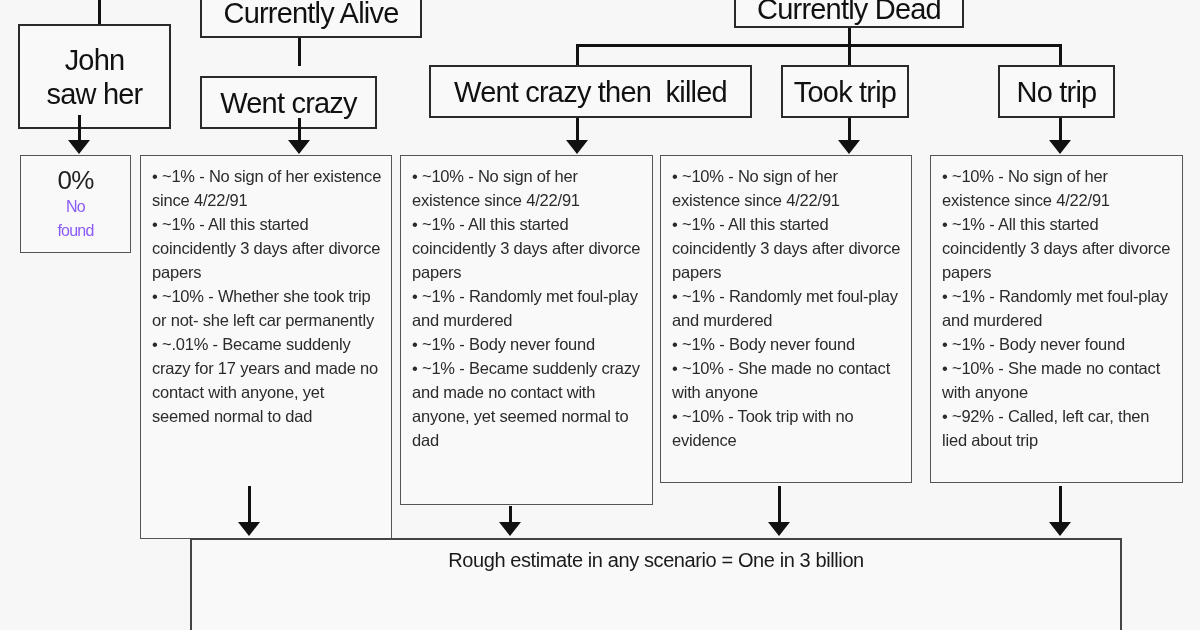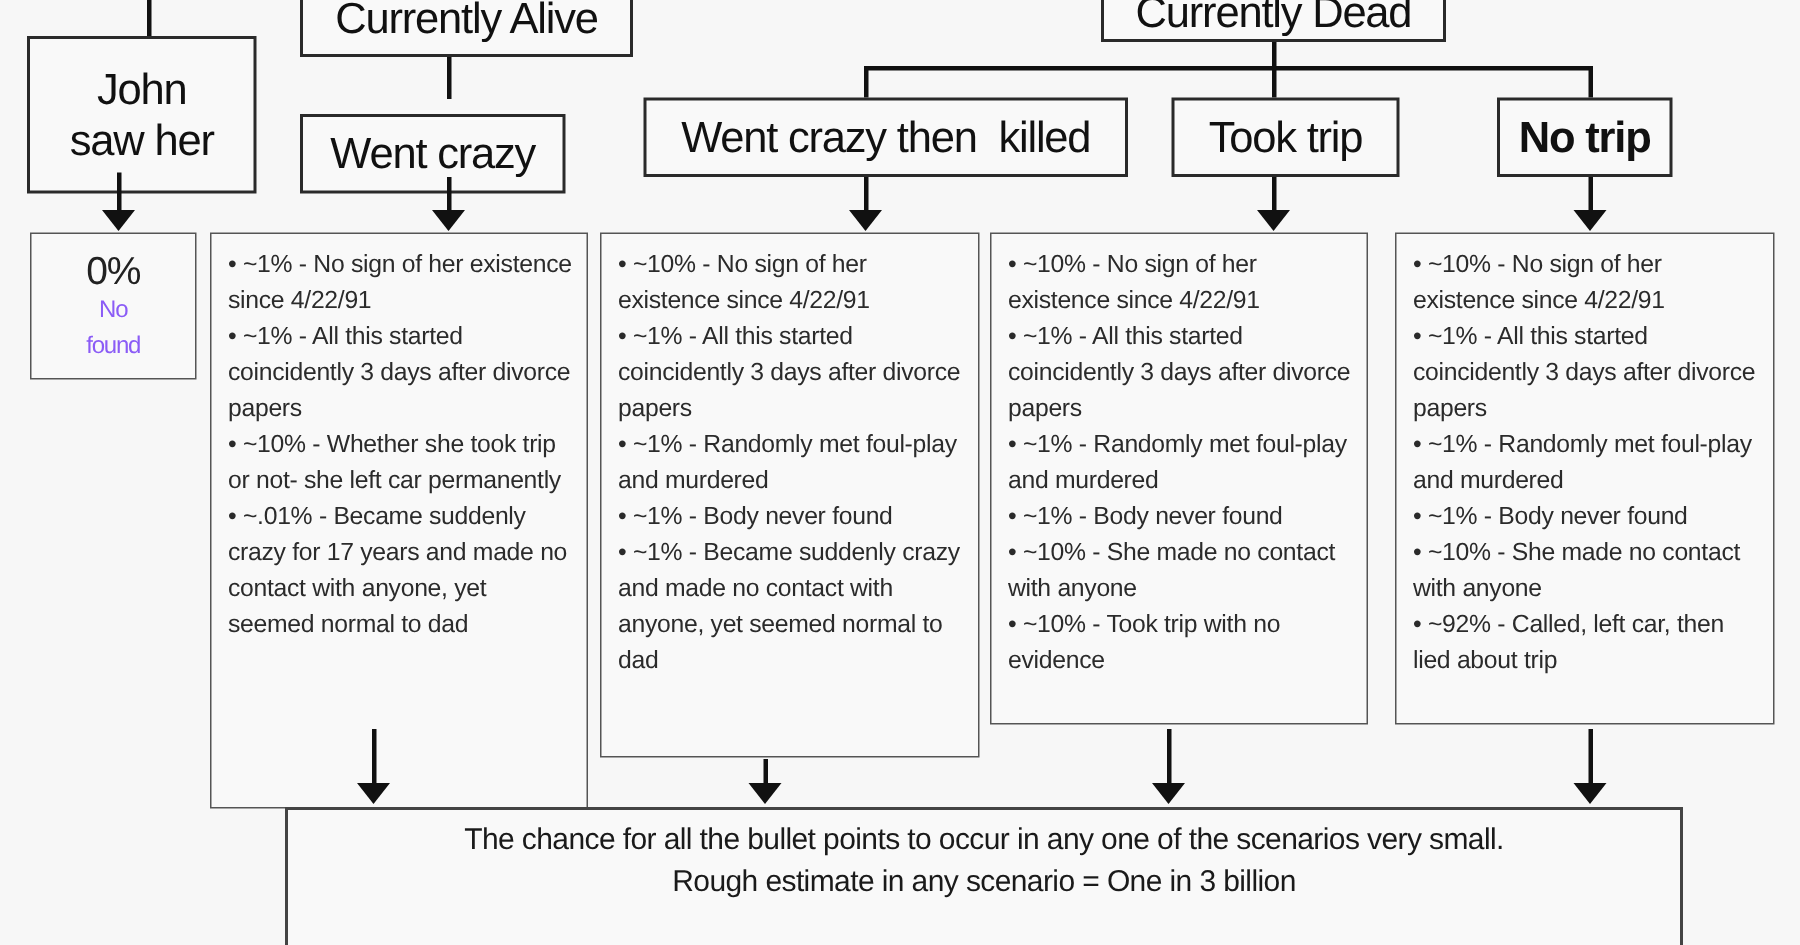--- a/index.html
+++ b/index.html
@@ -69,24 +69,24 @@
 <div class="box node" style="left:18px; top:24px; width:153px; height:105px; white-space:pre-line;">
   <span>John
 saw her</span>
 </div>
 <div class="box node" style="left:200px; top:65px; width:177px; height:53px;margin-top:11px;">
   <span>Went crazy</span>
 </div>
 <div class="box node" style="left:429px; top:65px; width:323px; height:53px;">
   <span style="white-space:pre;text-align:right;">Went crazy then  killed</span>
 </div>
-<div class="box node" style="left:781px; top:65px; width:152px; height:53px;">
+<div class="box node" style="left:781px; top:65px; width:128px; height:53px;">
   <span>Took trip</span>
 </div>
-<div class="box node" style="left:998px; top:65px; width:117px; height:53px;font-weight:bold;">
+<div class="box node" style="left:998px; top:65px; width:117px; height:53px;">
   <span>No trip</span>
 </div>
 
 <div class="arrow-shaft" style="left:78px; top:115px; height:27px;"></div>
 <div class="arrow-head" style="left:68px; top:140px;"></div>
 
 <div class="arrow-shaft" style="left:298px; top:118px; height:24px;"></div>
 <div class="arrow-head" style="left:288px; top:140px;"></div>
 
 <div class="arrow-shaft" style="left:576px; top:118px; height:24px;"></div>
@@ -143,15 +143,14 @@
 <div class="arrow-shaft" style="left:509px; top:506px; height:20px;"></div>
 <div class="arrow-head" style="left:499px; top:522px;"></div>
 
 <div class="arrow-shaft" style="left:778px; top:486px; height:40px;"></div>
 <div class="arrow-head" style="left:768px; top:522px;"></div>
 
 <div class="arrow-shaft" style="left:1059px; top:486px; height:40px;"></div>
 <div class="arrow-head" style="left:1049px; top:522px;"></div>
 
 <div class="box conclusion" style="left:190px; top:538px; width:932px; height:110px;">
-  <div>The chance for all the bullet points to occur in any one of the scenarios very small.</div>
   <div>Rough estimate in any scenario = One in 3 billion</div>
 </div>
 
 </body></html>

